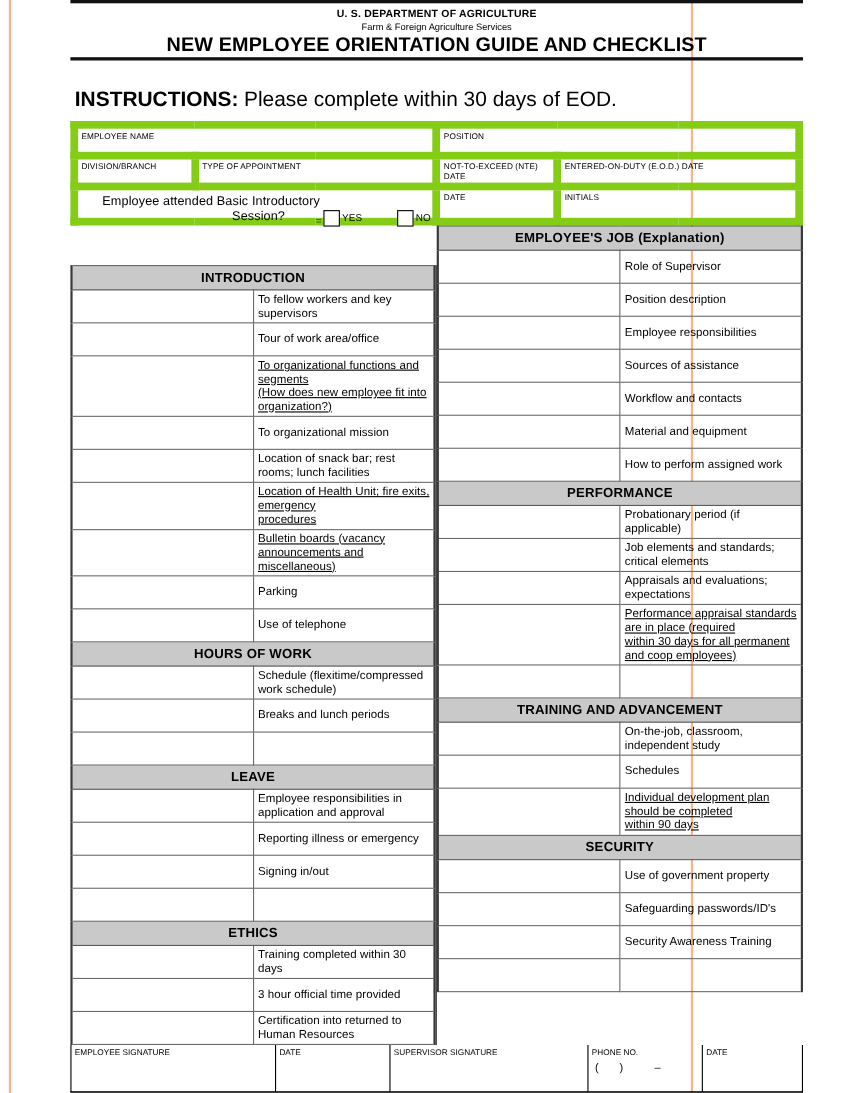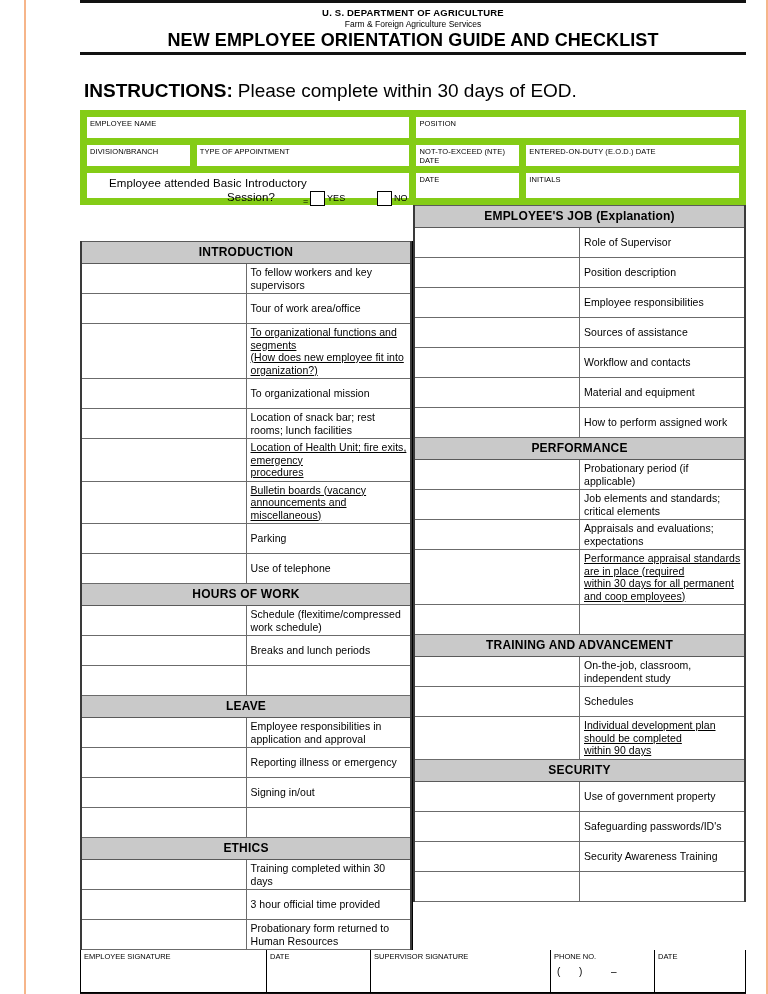--- a/index.html
+++ b/index.html
@@ -9,22 +9,22 @@
   }
   body {
     width: 768px; height: 994px;
     font-family: "Liberation Sans", sans-serif;
     color: #000;
     position: relative;
     overflow: hidden;
   }
   #page {
     position: absolute;
-    left: 24px; top: 0px;
-    width: 744px; height: 994px;
+    left: 8px; top: 0px;
+    width: 622px; height: 994px;
     background: #fff;
     border-left: 2px solid #f6b58a;
     border-right: 2px solid #f6b58a;
   }
   #sheet {
     position: absolute;
     left: 54px; top: 0;
     width: 666px;
   }
 
@@ -290,21 +290,21 @@
               <tr class="r1">
                 <td class="tick"></td>
                 <td class="item">Training completed within 30 days</td>
               </tr>
               <tr class="r1">
                 <td class="tick"></td>
                 <td class="item">3  hour official time provided</td>
               </tr>
               <tr class="r1">
                 <td class="tick"></td>
-                <td class="item">Probationary form returned to Human Resources</td>
+                <td class="item">Certification into returned to Human Resources</td>
               </tr>
             </tbody>
         </table>
       </div>
       <div class="col col-right">
         <table class="cl">
           <tbody id="right-body">
               <tr class="section">
                 <td colspan="2">EMPLOYEE'S JOB (Explanation)</td>
               </tr>

